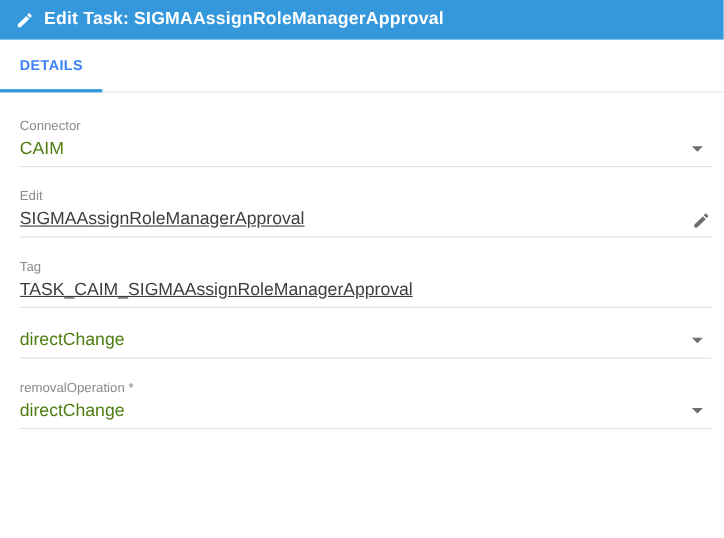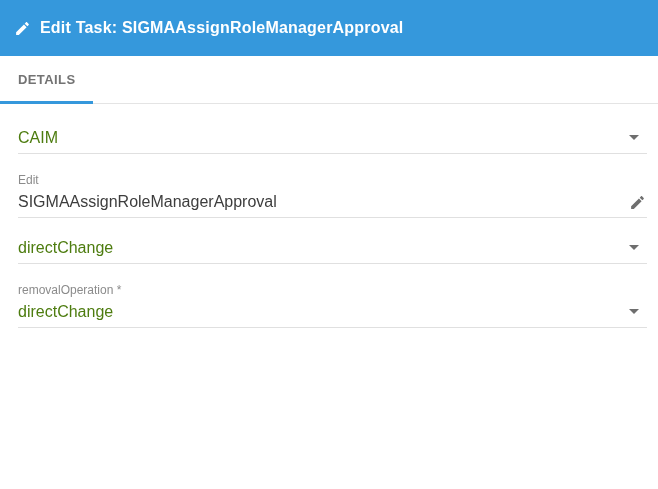--- a/index.html
+++ b/index.html
@@ -7,21 +7,21 @@
   body {
     width: 658px; height: 489px;
     background: #ffffff;
     font-family: "Liberation Sans", sans-serif;
     overflow: hidden;
   }
   .app { width: 658px; height: 489px; background: #fff; }
 
   
   .header {
-    height: 56px;
+    height: 36px;
     background: #3598dc;
     display: flex;
     align-items: center;
     padding: 0 14px;
   }
   .header .h-icon {
     width: 17px; height: 17px;
     display: inline-flex; align-items: center; justify-content: center;
     margin-right: 9px; flex: 0 0 auto;
   }
@@ -42,21 +42,21 @@
   }
   .tab {
     display: inline-flex;
     align-items: center;
     height: 100%;
     padding: 0 18px;
     min-width: 93px;
     font-size: 13px;
     font-weight: bold;
     letter-spacing: 0.4px;
-    color: #737373;
+    color: #3b82f6;
     cursor: pointer;
   }
   .tab-indicator {
     position: absolute;
     left: 0; bottom: -1px;
     width: 93px; height: 3px;
     background: #3598dc;
   }
 
   
@@ -84,20 +84,21 @@
     width: 100%;
     border: none;
     outline: none;
     padding: 0;
     margin: 0;
     background: transparent;
     font-family: "Liberation Sans", sans-serif;
     font-size: 16px;
     line-height: 19px;
     color: #3d3d3d;
+    text-decoration: underline;
   }
   .field-input::placeholder { color: #a8a8a8; opacity: 1; }
 
   .dd-arrow {
     position: absolute;
     right: 8px; top: 7px;
     width: 0; height: 0;
     border-left: 5px solid transparent;
     border-right: 5px solid transparent;
     border-top: 5px solid #6e6e6e;
@@ -131,40 +132,47 @@
   <div class="tabbar">
     <div class="tab">
       <span>DETAILS</span>
     </div>
     <div class="tab-indicator"></div>
   </div>
 
   <div class="form">
 
     <div class="field">
+      <div class="field-label">Connector</div>
       <div class="field-line select-line">
         <span class="field-value">CAIM</span>
         <span class="dd-arrow"></span>
       </div>
     </div>
 
     <div class="field">
       <div class="field-label">Edit</div>
       <div class="field-line">
         <input class="field-input" type="text" value="SIGMAAssignRoleManagerApproval" style="">
         <button class="icon-btn">
           <span style="display:inline-flex;">
             <svg width="17" height="17" viewBox="0 0 24 24" fill="#6f6f6f" aria-hidden="true">
               <path d="M3 17.25V21h3.75L17.81 10.19l-3.75-3.75L3 17.25zM20.71 7.04c.39-.39.39-1.02 0-1.41l-2.34-2.34c-.39-.39-1.02-.39-1.41 0l-1.83 1.83 3.75 3.75 1.83-1.83z"></path>
             </svg>
           </span>
         </button>
       </div>
     </div>
 
+    <div class="field">
+      <div class="field-label">Tag</div>
+      <div class="field-line">
+        <input class="field-input" type="text" value="TASK_CAIM_SIGMAAssignRoleManagerApproval" style="">
+      </div>
+    </div>
 
 
     <div class="field">
       <div class="field-line select-line">
         <span class="field-value">directChange</span>
         <span class="dd-arrow"></span>
       </div>
     </div>
 
     <div class="field">

